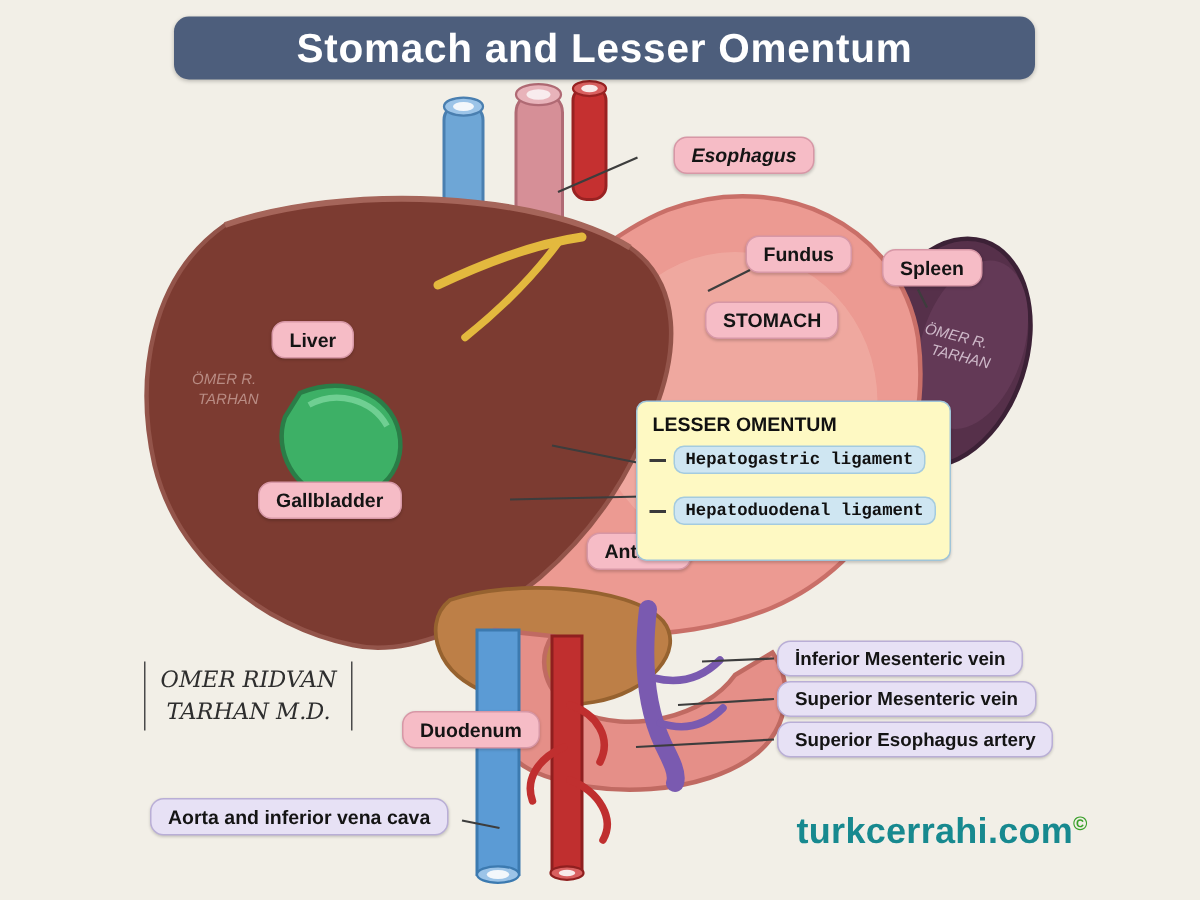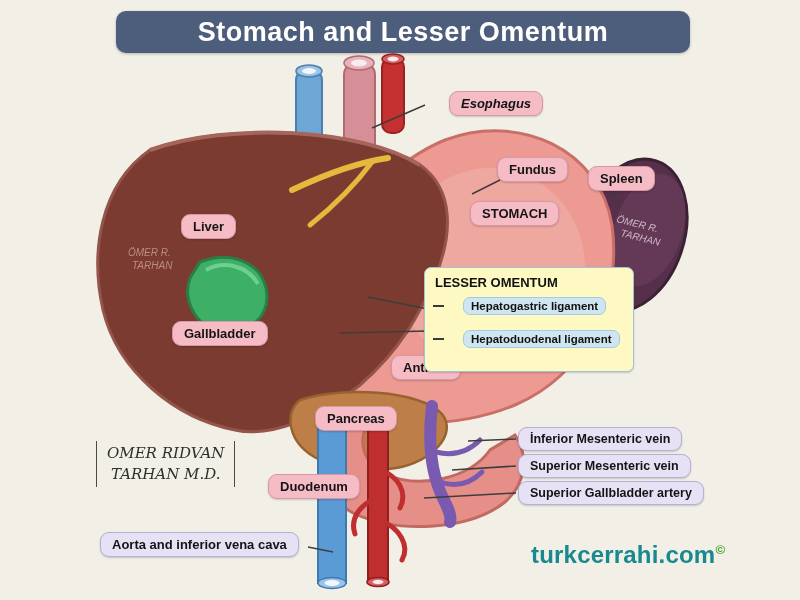--- a/index.html
+++ b/index.html
@@ -39,21 +39,21 @@
   .p-smv{left:518px;top:454px;font-size:12.5px;}
   .p-sma{left:518px;top:481px;font-size:12.5px;}
   .p-aorta{left:100px;top:532px;}
 
   .omentum-box{
     position:absolute;left:424px;top:267px;width:192px;
     background:#fef9c3;border:1px solid #9fc4d8;border-radius:7px;
     padding:7px 8px 8px 8px;box-shadow:0 1px 2px rgba(0,0,0,.18);
   }
   .omentum-header{font-size:13px;font-weight:bold;color:#111;margin:0 0 7px 2px;}
-  .omentum-item{display:flex;align-items:center;gap:19px;margin:5px 0 15px 0;}
+  .omentum-item{display:flex;align-items:center;gap:5px;margin:5px 0 15px 0;font-family:Liberation Mono, monospace;}
   .omentum-item .dash{width:11px;height:2px;background:#3a3a3a;flex:0 0 auto;}
   .omentum-item .txt{
     background:#cfe6f2;border:1px solid #a4cbdf;border-radius:7px;
     padding:2px 7px;font-size:11.5px;font-weight:bold;color:#111;white-space:nowrap;
   }
 
   .signature{
     position:absolute;left:96px;top:441px;padding:2px 10px;
     border-left:1px solid #4a4a4a;border-right:1px solid #4a4a4a;
     font-family:"DejaVu Serif", serif;font-style:italic;
@@ -179,25 +179,24 @@
 
   <div class="title-bar">Stomach and Lesser  Omentum</div>
 
   <div class="pill p-esophagus">Esophagus</div>
   <div class="pill p-fundus">Fundus</div>
   <div class="pill p-stomach">STOMACH</div>
   <div class="pill p-spleen">Spleen</div>
   <div class="pill p-liver">Liver</div>
   <div class="pill p-gallbladder">Gallbladder</div>
   <div class="pill p-antrum">Antrum</div>
-  <div class="pill p-pancreas">Pancreas</div>
   <div class="pill p-duodenum">Duodenum</div>
   <div class="pill lavender p-imv">İnferior Mesenteric vein</div>
   <div class="pill lavender p-smv">Superior Mesenteric vein</div>
-  <div class="pill lavender p-sma">Superior Gallbladder artery</div>
+  <div class="pill lavender p-sma">Superior Esophagus artery</div>
   <div class="pill lavender p-aorta">Aorta and inferior vena cava</div>
 
   <div class="omentum-box">
     <div class="omentum-header">LESSER OMENTUM</div>
     <div class="omentum-item">
       <span class="dash"></span>
       <span class="txt">Hepatogastric ligament</span>
     </div>
     <div class="omentum-item">
       <span class="dash"></span>

